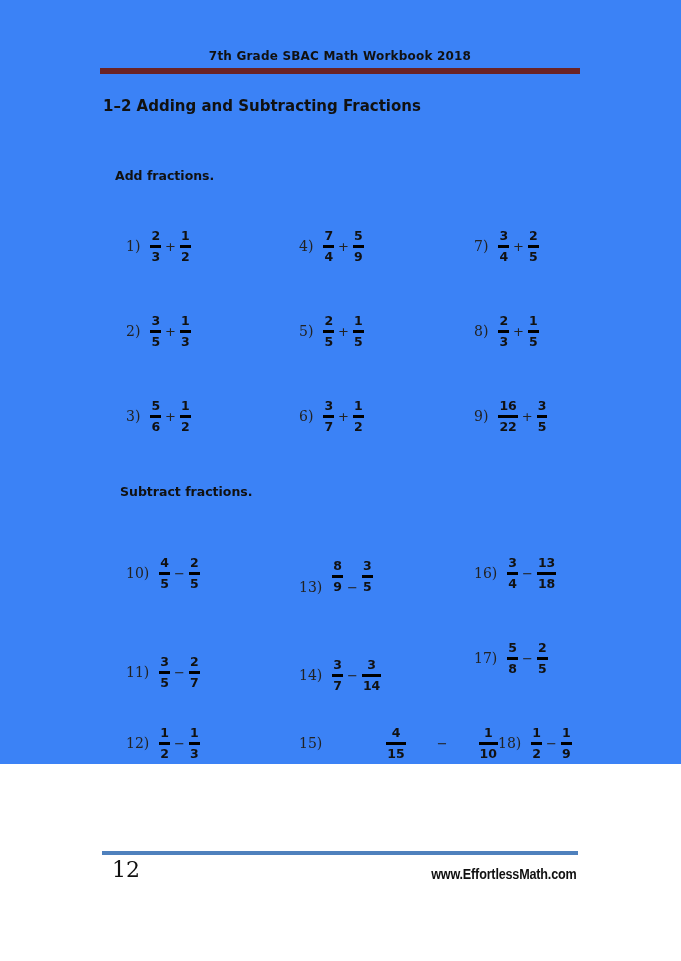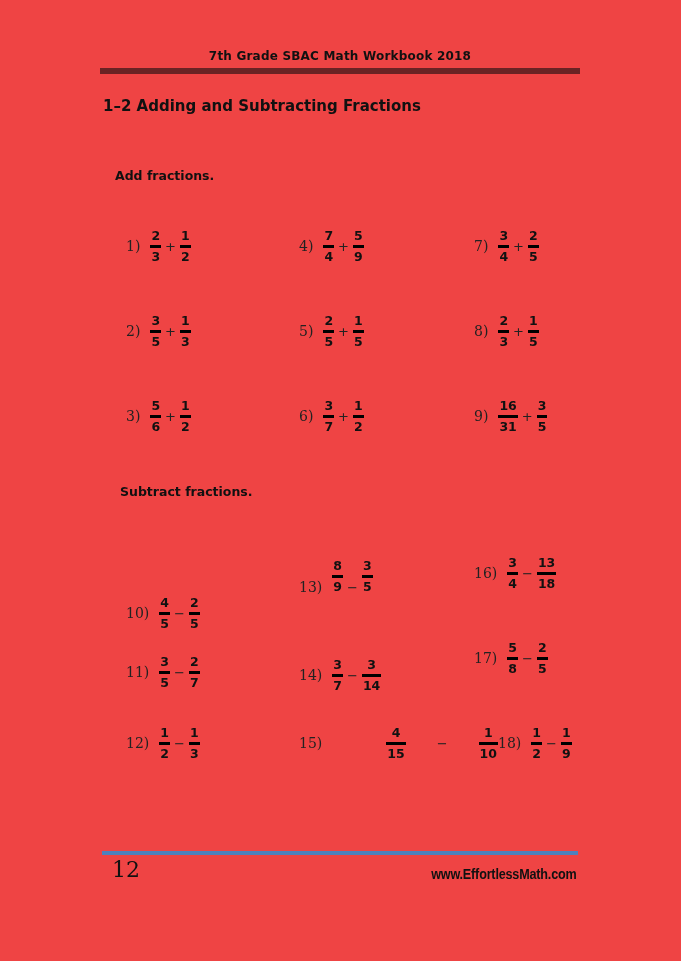--- a/index.html
+++ b/index.html
@@ -1,17 +1,17 @@
 <!DOCTYPE html>
 <html><head>
   <meta charset="utf-8">
   <style>
     html, body { margin: 0; padding: 0; background: #ffffff; }
     body { width: 681px; height: 961px; position: relative; overflow: hidden; color: #111; }
-    .page { position: absolute; left: 0; top: 0; width: 681px; height: 961px; background: #ef4444; }
+    .page { position: absolute; left: 0; top: 0; width: 681px; height: 764px; background: #3b82f6; }
 
     .header-title {
       position: absolute; left: 100px; width: 480px; top: 49px; text-align: center;
       font-family: "DejaVu Sans", sans-serif; font-weight: bold; font-size: 12px; letter-spacing: 0.2px;
     }
     .header-rule { position: absolute; left: 100px; width: 480px; top: 68px; height: 6px; background: #6b2324; }
 
     .section-title {
       position: absolute; left: 103px; top: 97px;
       font-family: "DejaVu Sans", sans-serif; font-weight: bold; font-size: 15px;
@@ -182,35 +182,35 @@
       <span class="bar"></span>
       <span class="den">5</span>
     </span>
   </div>
       <div class="problem" style="left: 474px; top: 394px;">
     <span class="pnum">9)</span>
     <span style="display:inline-block;width:8px"></span>
     <span class="frac">
       <span class="num">16</span>
       <span class="bar"></span>
-      <span class="den">31</span>
+      <span class="den">22</span>
     </span>
     <span class="op">+</span>
     <span class="frac">
       <span class="num">3</span>
       <span class="bar"></span>
       <span class="den">5</span>
     </span>
   </div>
     </div>
 
   <div class="instr instr-sub">Subtract fractions.</div>
 
   <div id="sub-problems">
-      <div class="problem" style="left: 126px; top: 551px; margin-top: 40px;">
+      <div class="problem" style="left: 126px; top: 551px;">
     <span class="pnum">10)</span>
     <span style="display:inline-block;width:8px"></span>
     <span class="frac">
       <span class="num">4</span>
       <span class="bar"></span>
       <span class="den">5</span>
     </span>
     <span class="op">−</span>
     <span class="frac">
       <span class="num">2</span>

